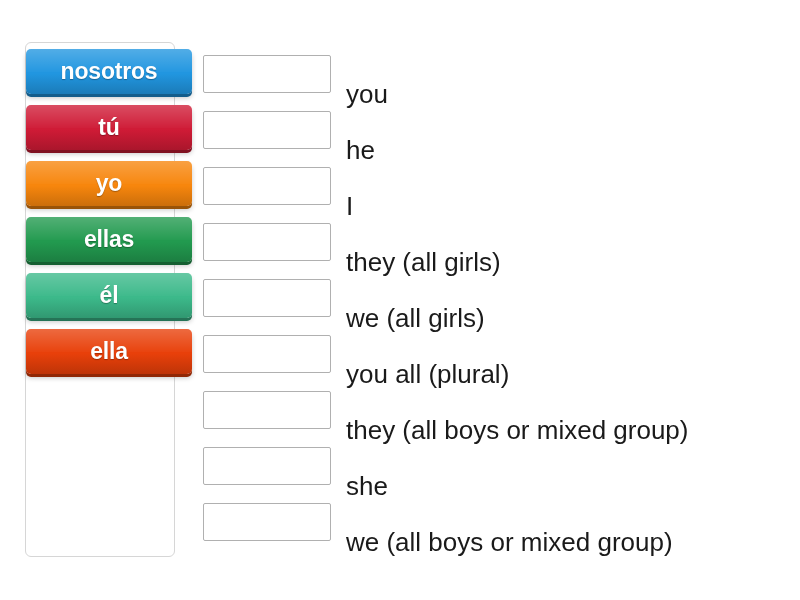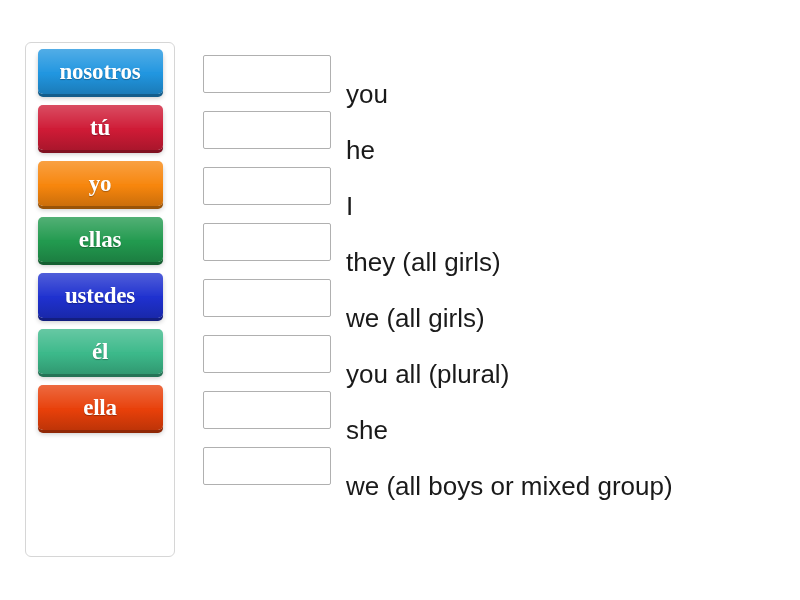--- a/index.html
+++ b/index.html
@@ -28,32 +28,31 @@
     height: 515px;
     border: 1px solid #d6d6d6;
     border-radius: 6px;
     background: #ffffff;
     box-sizing: border-box;
     padding: 6px 0 0 0;
   }
 
   .tile {
     position: relative;
-    width: 125px;
+    width: 166px;
     height: 45px;
     margin: 0 auto 11px auto;
     border-radius: 5px;
     box-sizing: border-box;
     display: flex;
     align-items: center;
     justify-content: center;
     cursor: move;
     user-select: none;
     box-shadow: 0 3px 0 rgba(0,0,0,0.22), 0 4px 4px rgba(0,0,0,0.18);
-    font-family: Liberation Serif, serif;
   }
 
   .tile::after {
     content: "";
     position: absolute;
     left: 0; right: 0; top: 0;
     height: 50%;
     border-radius: 5px 5px 0 0;
     background: linear-gradient(180deg, rgba(255,255,255,0.22), rgba(255,255,255,0.02));
     pointer-events: none;
@@ -121,23 +120,20 @@
       </div>
       <div class="tile" style="background: linear-gradient(rgb(207, 27, 54) 0%, rgb(207, 27, 54) 55%, rgb(170, 22, 44) 100%); box-shadow: rgb(128, 17, 33) 0px 3px 0px, rgba(0, 0, 0, 0.22) 0px 4px 5px;">
         <span class="tile-label" style="color: rgb(255, 255, 255);">tú</span>
       </div>
       <div class="tile" style="background: linear-gradient(rgb(247, 134, 13) 0%, rgb(247, 134, 13) 55%, rgb(203, 110, 11) 100%); box-shadow: rgb(153, 83, 8) 0px 3px 0px, rgba(0, 0, 0, 0.22) 0px 4px 5px;">
         <span class="tile-label" style="color: rgb(255, 255, 255);">yo</span>
       </div>
       <div class="tile" style="background: linear-gradient(rgb(34, 154, 79) 0%, rgb(34, 154, 79) 55%, rgb(28, 126, 65) 100%); box-shadow: rgb(21, 95, 49) 0px 3px 0px, rgba(0, 0, 0, 0.22) 0px 4px 5px;">
         <span class="tile-label" style="color: rgb(255, 255, 255);">ellas</span>
       </div>
-      <div class="tile" style="background: linear-gradient(rgb(31, 49, 207) 0%, rgb(31, 49, 207) 55%, rgb(25, 40, 170) 100%); box-shadow: rgb(19, 30, 128) 0px 3px 0px, rgba(0, 0, 0, 0.22) 0px 4px 5px;">
-        <span class="tile-label" style="color: rgb(255, 255, 255);">ustedes</span>
-      </div>
       <div class="tile" style="background: linear-gradient(rgb(60, 185, 138) 0%, rgb(60, 185, 138) 55%, rgb(49, 152, 113) 100%); box-shadow: rgb(37, 115, 86) 0px 3px 0px, rgba(0, 0, 0, 0.22) 0px 4px 5px;">
         <span class="tile-label" style="color: rgb(255, 255, 255);">él</span>
       </div>
       <div class="tile" style="background: linear-gradient(rgb(232, 64, 10) 0%, rgb(232, 64, 10) 55%, rgb(190, 52, 8) 100%); box-shadow: rgb(144, 40, 6) 0px 3px 0px, rgba(0, 0, 0, 0.22) 0px 4px 5px;">
         <span class="tile-label" style="color: rgb(255, 255, 255);">ella</span>
       </div>
     </div>
 
   <div class="rows" id="rows">
       <div class="row">
@@ -159,20 +155,24 @@
       <div class="row">
         <input type="text" class="drop-box" placeholder="" style="">
         <span class="row-text">we (all girls)</span>
       </div>
       <div class="row">
         <input type="text" class="drop-box" placeholder="" style="">
         <span class="row-text">you all (plural)</span>
       </div>
       <div class="row">
         <input type="text" class="drop-box" placeholder="" style="">
+        <span class="row-text">they (all boys or mixed group)</span>
+      </div>
+      <div class="row">
+        <input type="text" class="drop-box" placeholder="" style="">
         <span class="row-text">she</span>
       </div>
       <div class="row">
         <input type="text" class="drop-box" placeholder="" style="">
         <span class="row-text">we (all boys or mixed group)</span>
       </div>
     </div>
 
 </div>
 

